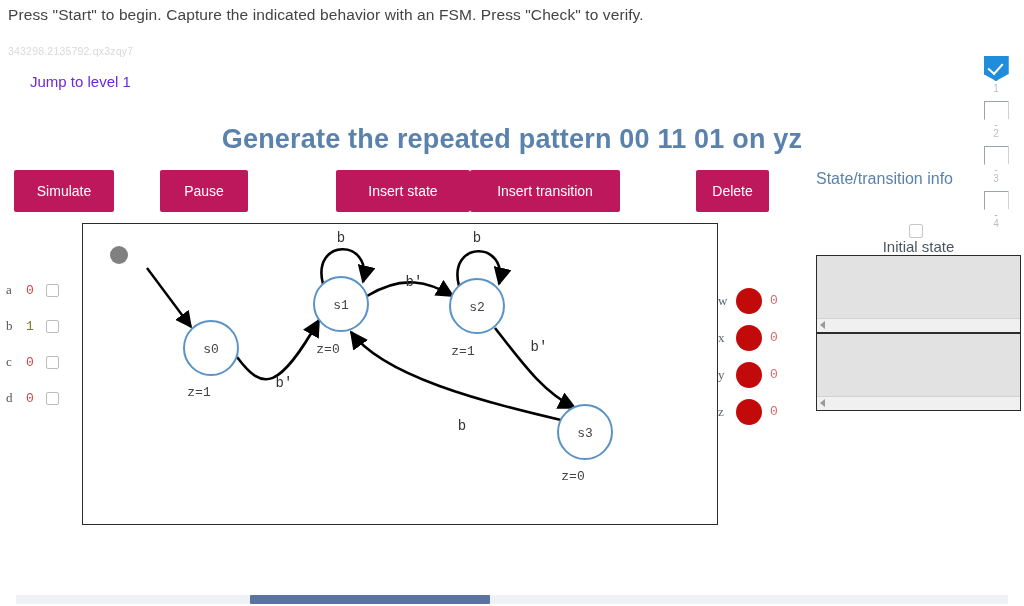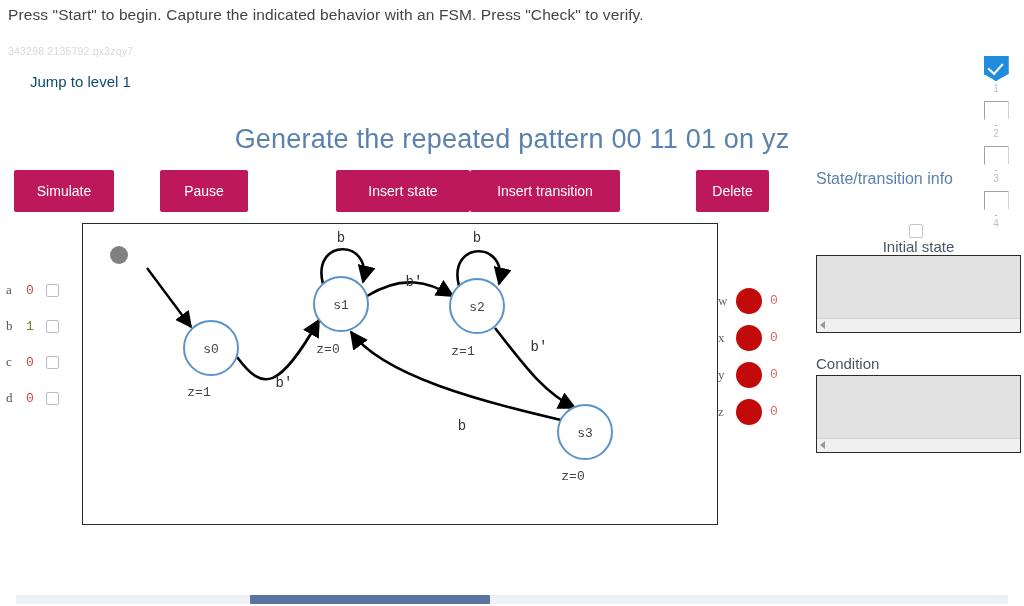--- a/index.html
+++ b/index.html
@@ -19,21 +19,21 @@
     font-size:15.5px;color:#444;letter-spacing:.1px;
     white-space:nowrap;
   }
   #problem-id{
     left:8px;top:45px;
     font-size:10.5px;color:#d9d9d9;letter-spacing:.2px;
     white-space:nowrap;
   }
   #jump-link{
     left:30px;top:73px;
-    font-size:15px;color:#0c4a6e;
+    font-size:15px;color:#6d28d9;
     white-space:nowrap;cursor:pointer;
   }
 
   
   #levels{right:8px;top:56px;width:40px;text-align:center;}
   .level-badge{
     width:25px;height:25px;margin:0 auto;
     border:1px solid #9aa3ab;background:#fff;
     box-sizing:border-box;
     position:relative;
@@ -50,21 +50,21 @@
     transform:rotate(42deg);
   }
   .level-num{
     font-size:10px;color:#b9bfc5;margin:2px 0 7px 0;
     font-family:"Liberation Sans", sans-serif;
   }
 
   
   #title{
     left:0;top:124px;width:1024px;text-align:center;
-    font-size:27px;color:#5a82ad;font-weight:400;
+    font-size:27px;color:#5a82ad;font-weight:700;
     letter-spacing:.2px;
   }
 
   
   .btn{
     position:absolute;
     background:#be185d;color:#ffffff;
     border:none;border-radius:2px;
     font-size:14px;font-family:"Liberation Sans", sans-serif;
     height:42px;
@@ -315,21 +315,20 @@
     <span id="initial-state-box"></span>
     <span id="initial-state-label">Initial state</span>
   </div>
 
   <div class="textbox">
     <div class="hscroll">
       <span class="arrow"></span>
     </div>
   </div>
 
-  <div class="field-label">Condition</div>
   <div class="textbox">
     <div class="hscroll">
       <span class="arrow"></span>
     </div>
   </div>
 </div>
 
 <div class="abs" id="page-scrollbar">
   <div id="page-scrollbar-thumb"></div>
 </div>

